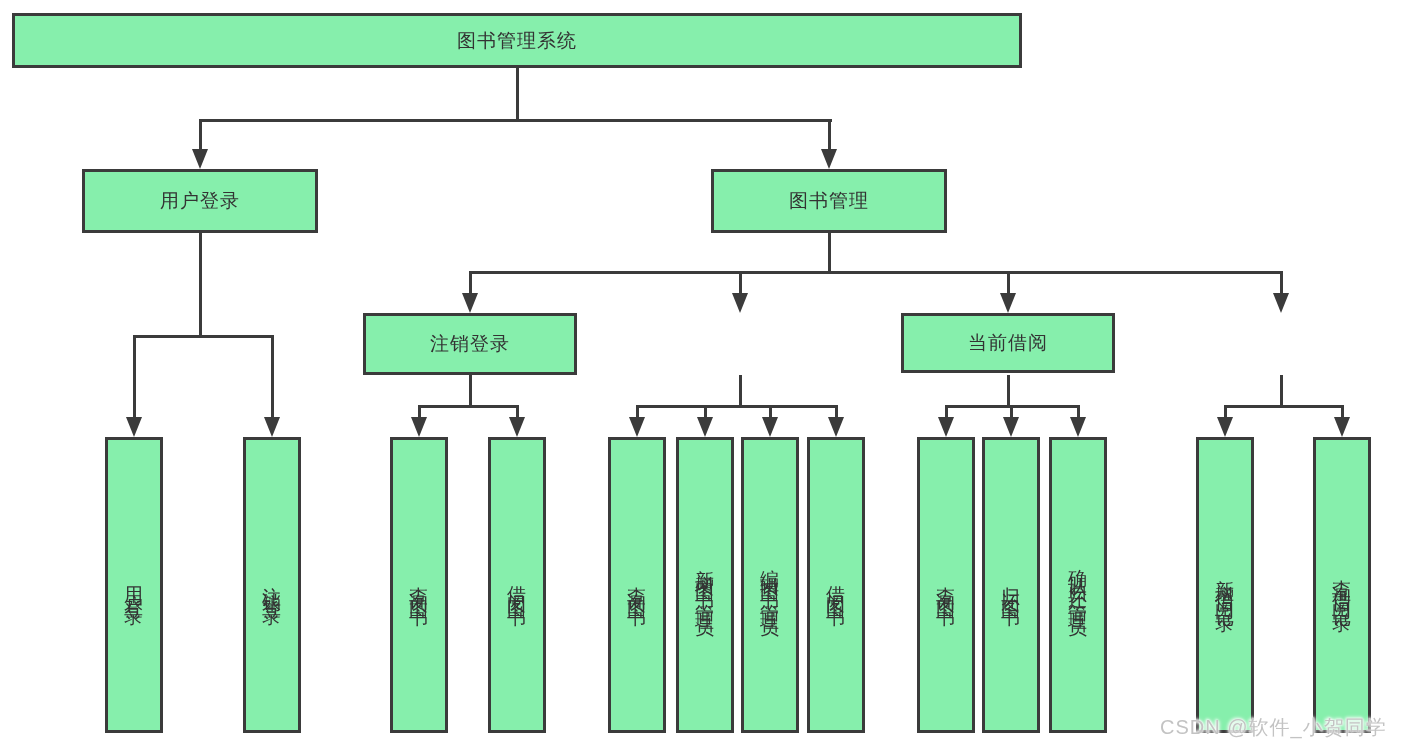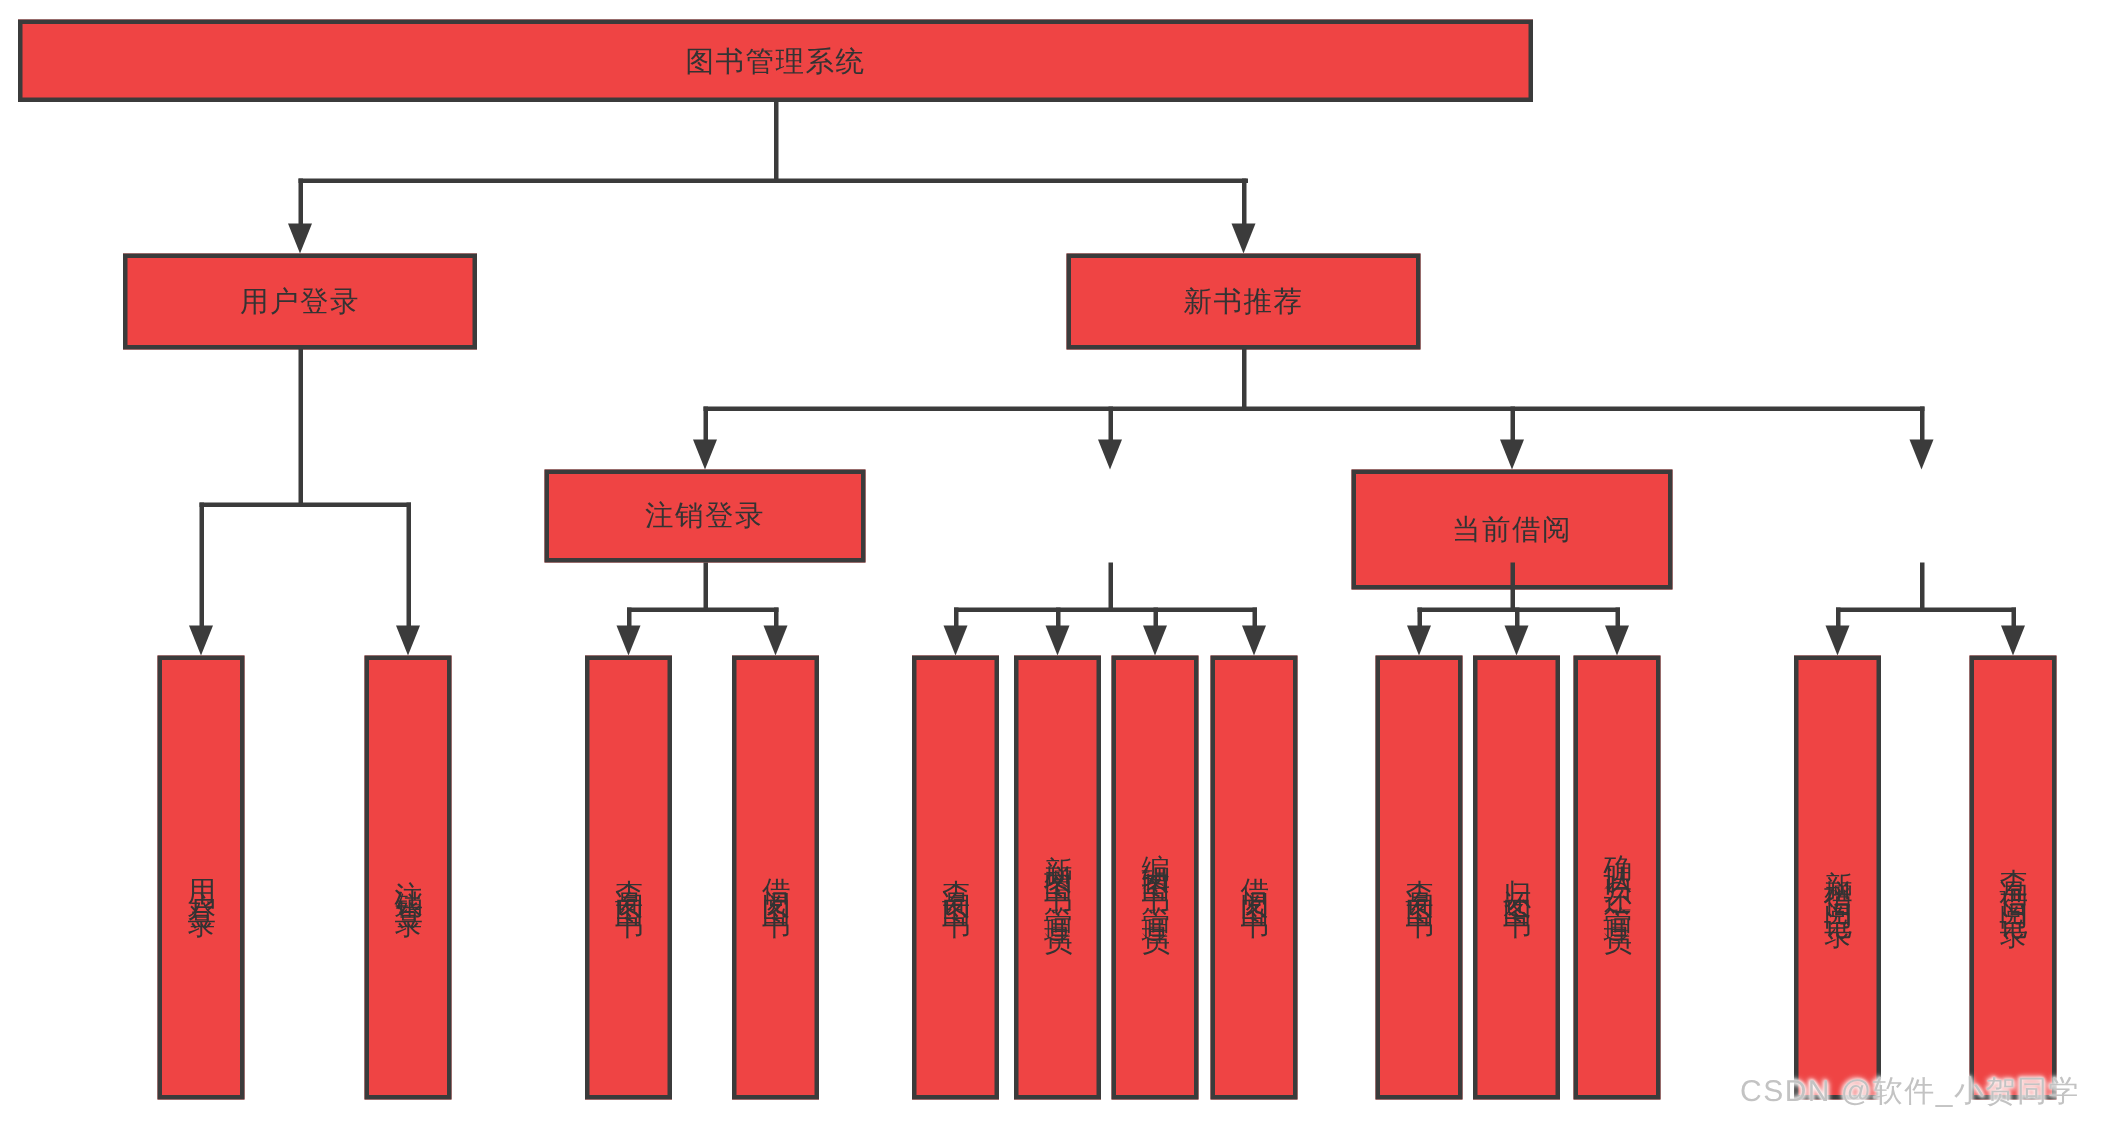--- a/index.html
+++ b/index.html
@@ -7,21 +7,21 @@
     --text:#333333;
     --watermark:#c3c3c3;
   }
   html,body{margin:0;padding:0;background:#ffffff;}
   .canvas{
     position:relative;width:1405px;height:747px;background:#ffffff;
     font-family:"Liberation Sans",sans-serif;overflow:hidden;
   }
   .box{
     position:absolute;box-sizing:border-box;
-    border:3px solid var(--line);background:#ef4444;
+    border:3px solid var(--line);background:#86efac;
     display:flex;align-items:center;justify-content:center;
     color:var(--text);
   }
   .box.h span{font-size:19px;letter-spacing:1px;white-space:nowrap;}
   .box.v .vtext{
     writing-mode:vertical-rl;text-orientation:mixed;
     font-size:19px;letter-spacing:7px;line-height:1;white-space:nowrap;
   }
   .line{position:absolute;background:var(--line);}
   .tri{
@@ -48,21 +48,21 @@
   <div class="line" style="left:199px;top:119px;width:633px;height:3px;"></div>
   <div class="line" style="left:199px;top:119px;width:3px;height:32px;"></div>
   <div class="tri" style="left:192px;top:149px;"></div>
   <div class="line" style="left:828px;top:119px;width:3px;height:32px;"></div>
   <div class="tri" style="left:821px;top:149px;"></div>
 
   <div class="box h" style="left:82px;top:169px;width:236px;height:64px;">
     <span>用户登录</span>
   </div>
   <div class="box h" style="left:711px;top:169px;width:236px;height:64px;">
-    <span>新书推荐</span>
+    <span>图书管理</span>
   </div>
 
   <div class="line" style="left:199px;top:232px;width:3px;height:104px;"></div>
   <div class="line" style="left:133px;top:335px;width:141px;height:3px;"></div>
   <div class="line" style="left:133px;top:335px;width:3px;height:84px;"></div>
   <div class="tri" style="left:126px;top:417px;"></div>
   <div class="line" style="left:271px;top:335px;width:3px;height:84px;"></div>
   <div class="tri" style="left:264px;top:417px;"></div>
 
   <div class="line" style="left:828px;top:232px;width:3px;height:41px;"></div>
@@ -72,21 +72,21 @@
   <div class="line" style="left:739px;top:271px;width:3px;height:25px;"></div>
   <div class="tri" style="left:732px;top:293px;"></div>
   <div class="line" style="left:1007px;top:271px;width:3px;height:25px;"></div>
   <div class="tri" style="left:1000px;top:293px;"></div>
   <div class="line" style="left:1280px;top:271px;width:3px;height:25px;"></div>
   <div class="tri" style="left:1273px;top:293px;"></div>
 
   <div class="box h" style="left:363px;top:313px;width:214px;height:62px;">
     <span>注销登录</span>
   </div>
-  <div class="box h" style="left:901px;top:313px;width:214px;height:80px;">
+  <div class="box h" style="left:901px;top:313px;width:214px;height:60px;">
     <span>当前借阅</span>
   </div>
 
   <div class="line" style="left:469px;top:375px;width:3px;height:31px;"></div>
   <div class="line" style="left:418px;top:405px;width:101px;height:3px;"></div>
   <div class="line" style="left:418px;top:405px;width:3px;height:13px;"></div>
   <div class="tri" style="left:411px;top:417px;"></div>
   <div class="line" style="left:516px;top:405px;width:3px;height:13px;"></div>
   <div class="tri" style="left:509px;top:417px;"></div>
 

